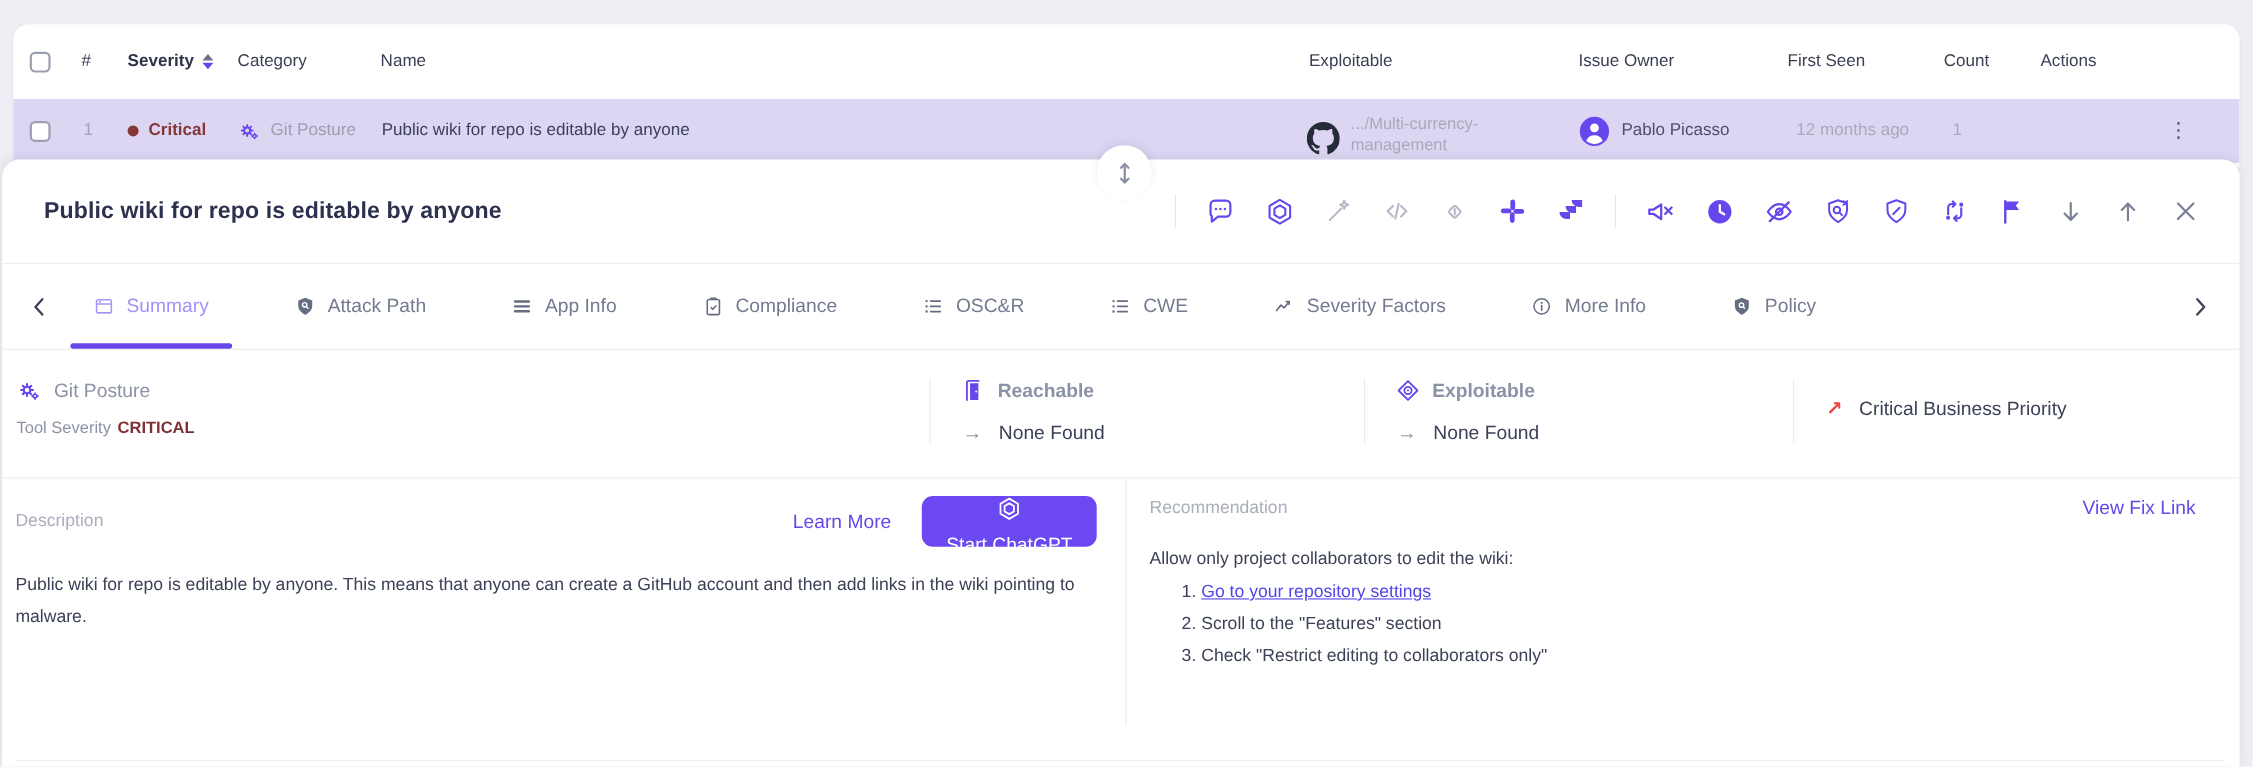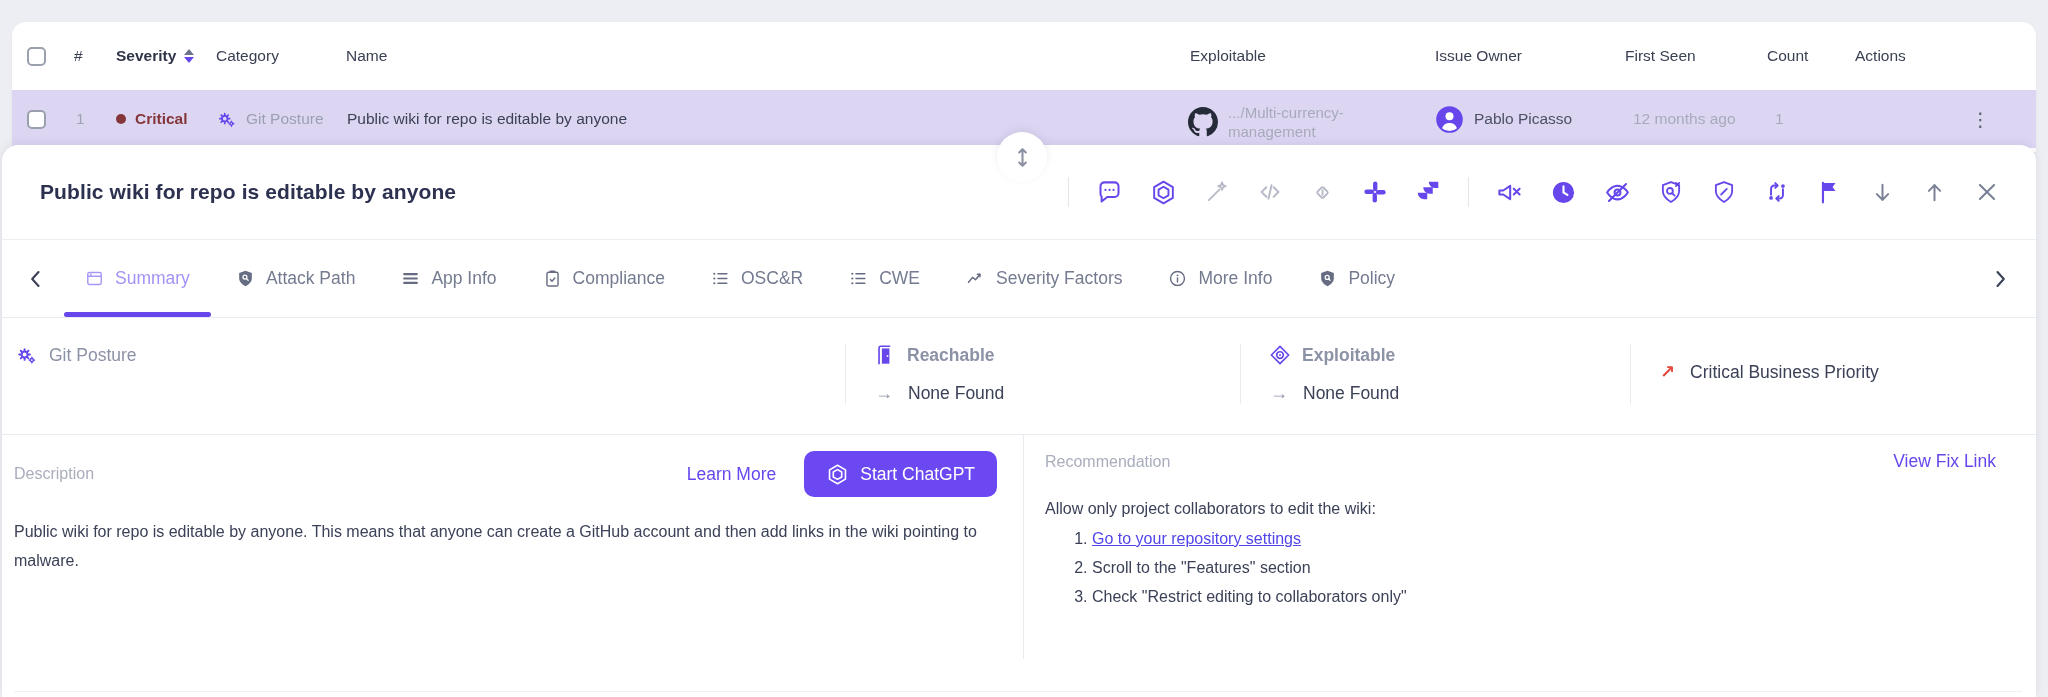--- a/index.html
+++ b/index.html
@@ -29,21 +29,21 @@
   .hcell{ padding-left:8px; display:flex; align-items:center; gap:8px; }
   .hcell.b{ font-weight:700; color:#2f3447; }
   .sorter{ display:flex; flex-direction:column; gap:2px; }
   .tri-up{ width:0;height:0;border-left:5px solid transparent;border-right:5px solid transparent;border-bottom:6px solid #6d7389; }
   .tri-down{ width:0;height:0;border-left:5px solid transparent;border-right:5px solid transparent;border-top:6px solid #6747ec; }
   .rnum{ padding-left:10px; color:#9ea3b4; }
   .rsev{ padding-left:8px; display:flex; align-items:center; gap:9px; color:#843639; font-weight:700; }
   .sev-dot{ width:10px; height:10px; border-radius:50%; background:#843639; }
   .rcat{ padding-left:8px; display:flex; align-items:center; gap:9px; color:#9aa0b2; }
   .rname{ padding-left:9px; color:#3b4157; }
-  .rapp{ padding-left:20px; display:flex; align-items:center; gap:10px; color:#a6aabb; font-size:15px; line-height:19px; padding-top:6px; }
+  .rapp{ padding-left:20px; display:flex; align-items:flex-end; gap:10px; color:#a6aabb; font-size:15px; line-height:19px; padding-top:6px; }
   .rapp .appname{ width:158px; }
   .rowner{ padding-left:22px; display:flex; align-items:center; gap:10px; color:#4b5066;text-align:right; }
   .rseen{ padding-left:20px; color:#a6aabb; }
   .rcount{ padding-left:22px; color:#a6aabb; }
   .kebab{ position:absolute; right:46px; top:50%; transform:translateY(-50%); color:#565c6f; font-size:19px; line-height:1; cursor:pointer; }
 
   
   .panel{
     position:absolute; left:2px; top:145px; width:2034px; height:552px;
     background:#fff; border-radius:16px 16px 0 0;
@@ -59,21 +59,21 @@
   .spacer{ flex:1; }
   .toolbar{ display:flex; align-items:center; gap:27px; }
   .tbtn{ display:flex; align-items:center; justify-content:center; cursor:pointer; }
   .tdiv{ width:1px; height:30px; background:#e2e4eb; }
   .ic-purple{ color:#6747ec; }
   .ic-gray{ color:#b6bac6; }
   .ic-dim{ color:#7a8095; }
 
   
   .tabs{ height:78px; display:flex; align-items:center; padding:0 24px 0 22px; border-bottom:1px solid #e9ebf1; }
-  .tab-scroll{ display:flex; align-items:flex-start; height:100%; margin-left:14px; }
+  .tab-scroll{ display:flex; align-items:flex-start; height:100%; margin-left:14px;gap:32px; }
   .tab{
     display:flex; align-items:center; gap:11px; padding:0 23px; height:100%;
     font-size:17.5px; color:#747b90; cursor:pointer; position:relative; white-space:nowrap;
   }
   .tab .ticon{ color:#666d82; }
   .tab.active{ color:#a492f6; }
   .tab.active .ticon{ color:#a796f7; }
   .tab.active::after{
     content:""; position:absolute; left:2px; right:2px; bottom:0; height:5px;
     background:#6747ec; border-radius:3px;
@@ -102,21 +102,21 @@
   
   .bottom{ display:grid; grid-template-columns:1021px 1fr; height:224px; }
   .b-left{ padding:16px 26px 0 12px; }
   .b-right{ border-left:1px solid #e9ebf1; padding:16px 40px 0 21px; }
   .sec-head{ display:flex; align-items:center; }
   .sec-label{ font-size:16px; color:#a9adbc; }
   .link{ color:#6747ec; font-size:17.5px; cursor:pointer; }
   .gpt-btn{
     margin-left:28px; height:46px; padding:0 22px; border:none; border-radius:10px;
     background:#6c48f2; color:#fff; font-size:17.5px; font-family:inherit;
-    display:flex; align-items:center; gap:11px; cursor:pointer;
+    display:flex; align-items:center; gap:11px; cursor:pointer;flex-direction:column;
   }
   .desc-text{ margin-top:20px; font-size:16px; line-height:29px; color:#3b4157; max-width:990px; }
   .rec-body{ margin-top:24px; font-size:16px; line-height:26px; color:#3b4157; }
   .rec-body ol{ margin-top:4px; padding-left:47px; }
   .rec-body li{ margin:3px 0; }
   .step-link{ color:#5145e8; text-decoration:underline; cursor:pointer; }
   .bottom-rule{ position:absolute; left:12px; right:14px; bottom:5px; height:1px; background:#eef0f4; }
 </style>
 </head>
 <body>
@@ -438,20 +438,23 @@
       <div class="srow1 cat-line">
         <span class="ic-purple">
           <svg viewBox="0 0 24 24" width="23" height="23" fill="none" stroke="currentColor" stroke-width="2" stroke-linecap="round">
             <circle cx="10" cy="11" r="3.1"></circle>
             <path d="M10 5.4v2.1M10 14.5v2.1M4.4 11h2.1M13.5 11h2.1M6 7l1.5 1.5M12.5 13.5L14 15M14 7l-1.5 1.5M7.5 13.5L6 15"></path>
             <circle cx="17.6" cy="16.8" r="1.7" stroke-width="1.5"></circle>
             <path d="M17.6 13.9v1.1M17.6 18.6v1.1M14.7 16.8h1.1M19.4 16.8h1.1" stroke-width="1.5"></path>
           </svg>
         </span>
         <span>Git Posture</span>
+      </div>
+      <div class="toolsev-line">
+        <span>Tool Severity</span><b>CRITICAL</b>
       </div>
     </div>
 
     <div class="scol">
       <div class="srow1">
         <span class="ic-purple">
           <svg viewBox="0 0 24 24" width="22" height="22">
             <path d="M5.5 21.5V4.3a1.8 1.8 0 0 1 1.8-1.8H17" fill="none" stroke="currentColor" stroke-width="1.8" stroke-linecap="round"></path>
             <path d="M8.6 4.8h8.2v16.7H8.6z" fill="currentColor"></path>
             <circle cx="14.7" cy="13" r="1" fill="#fff"></circle>

